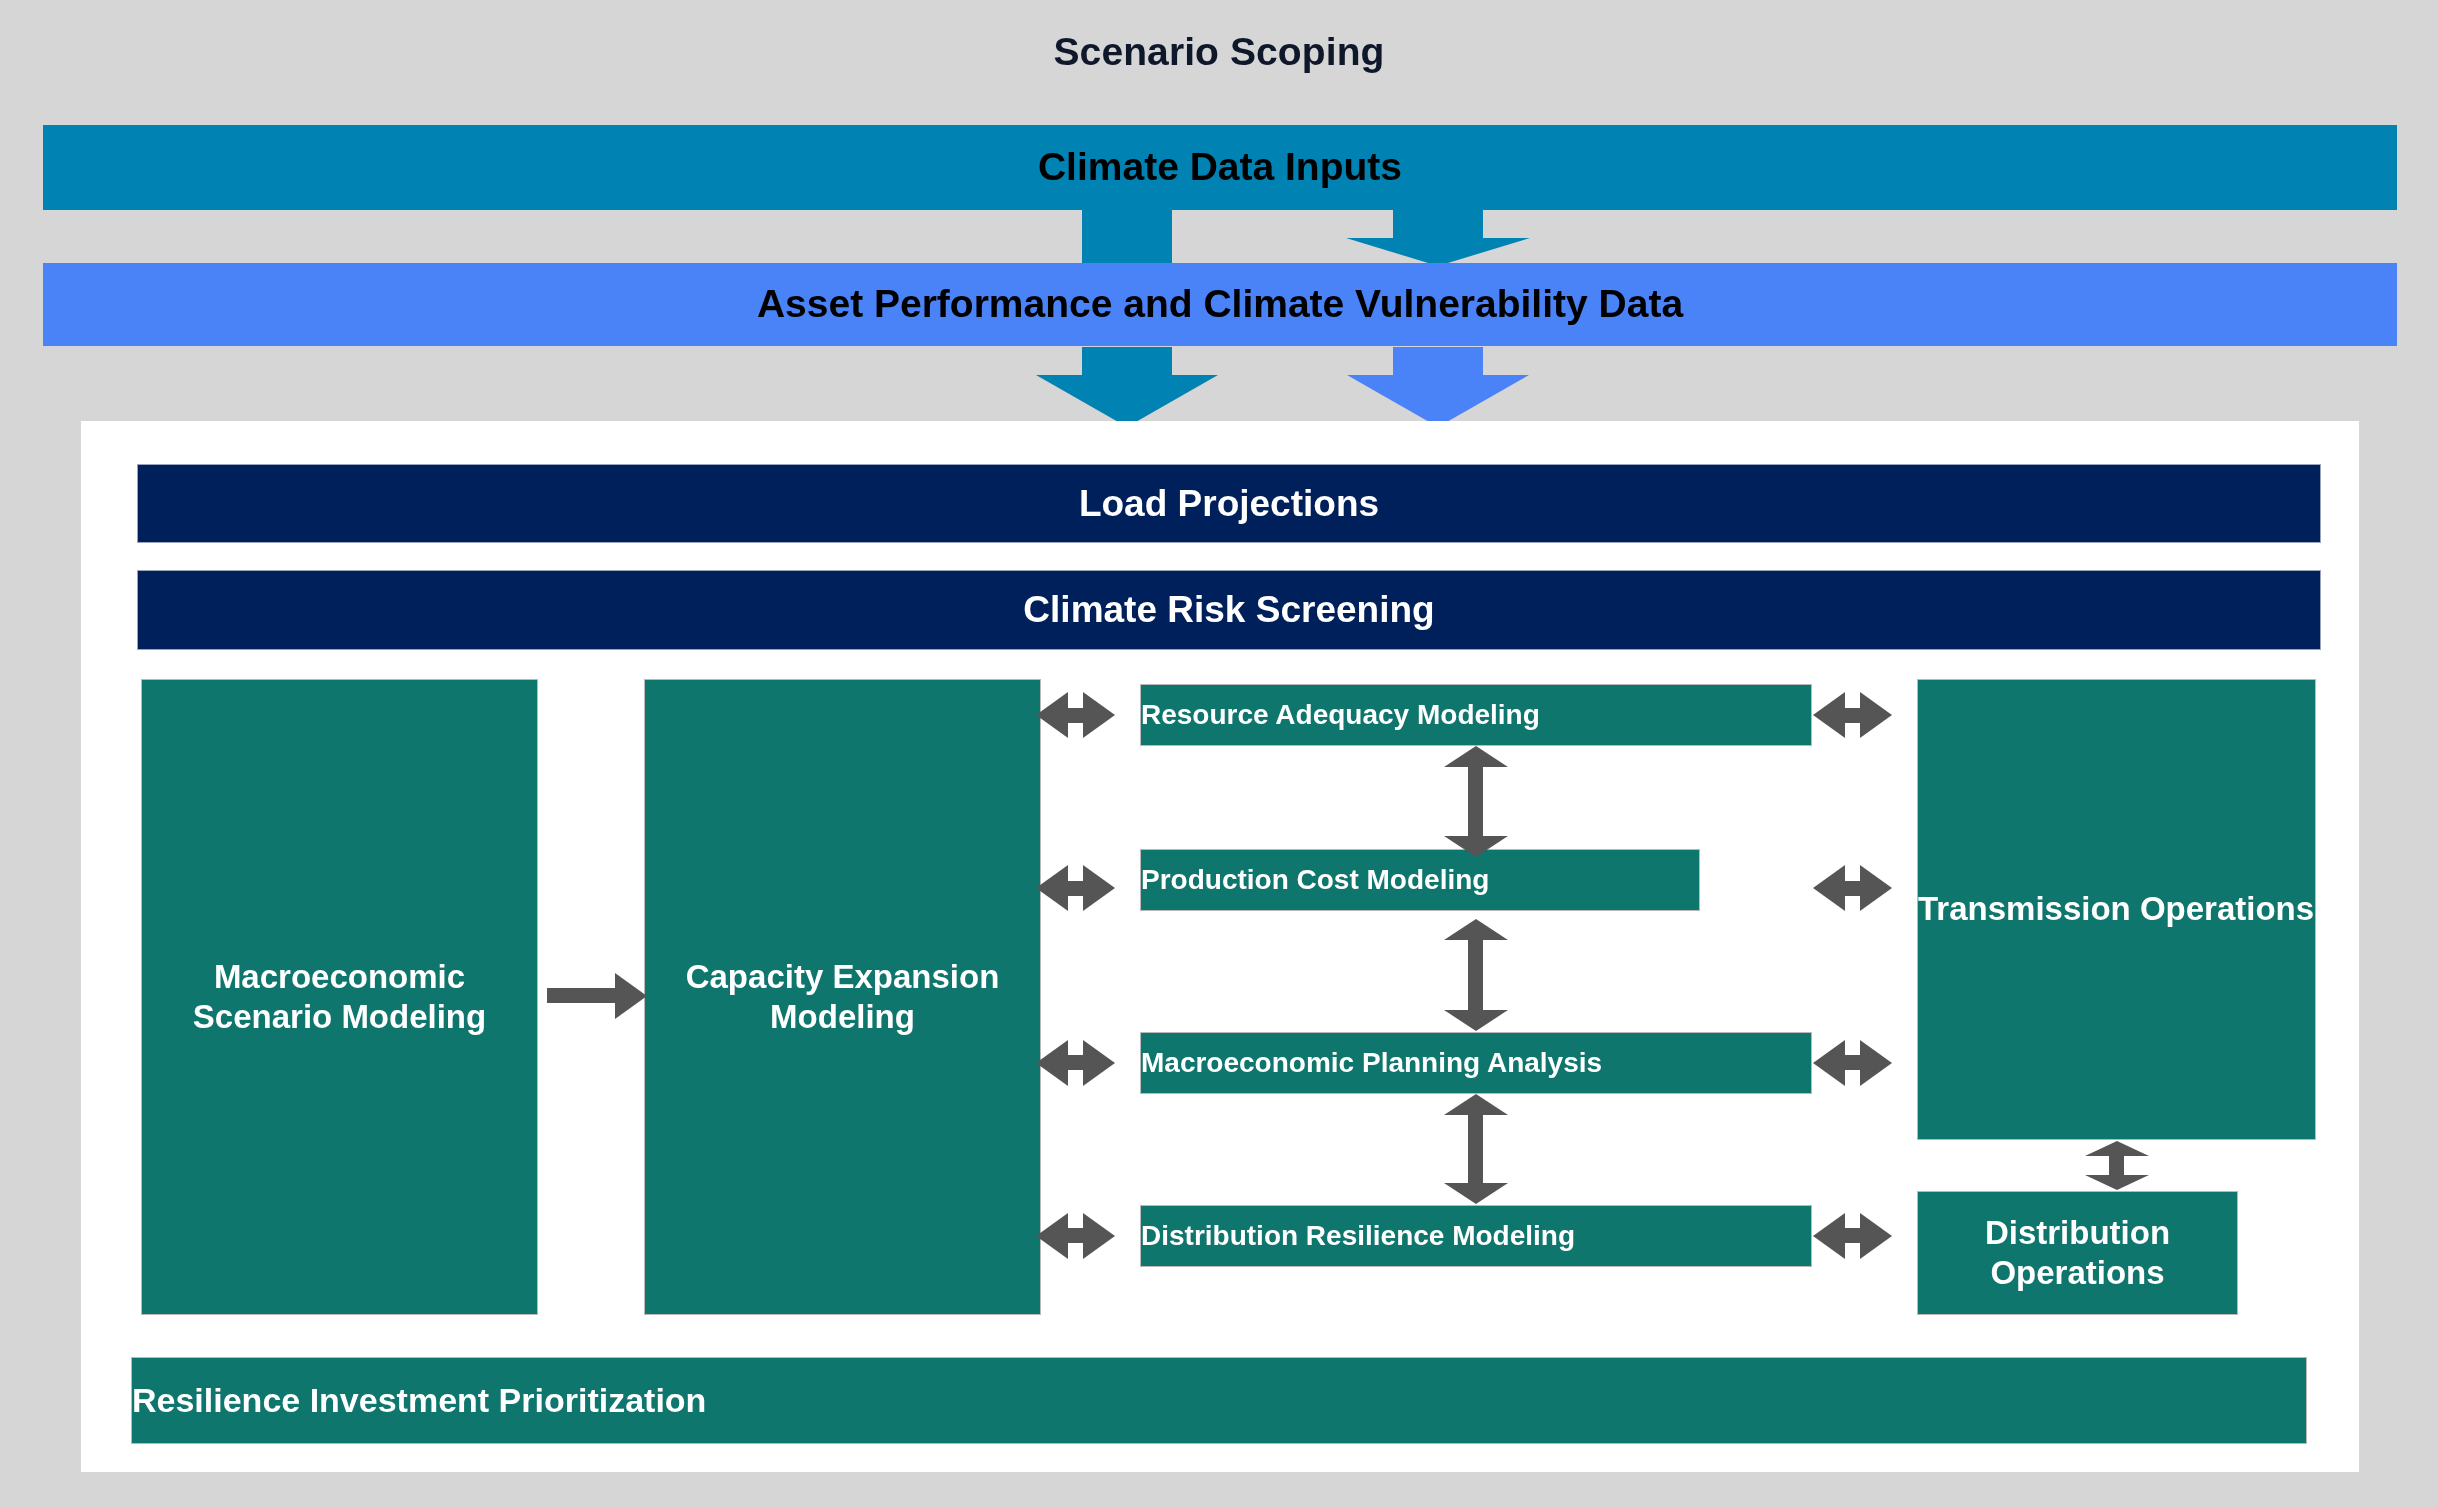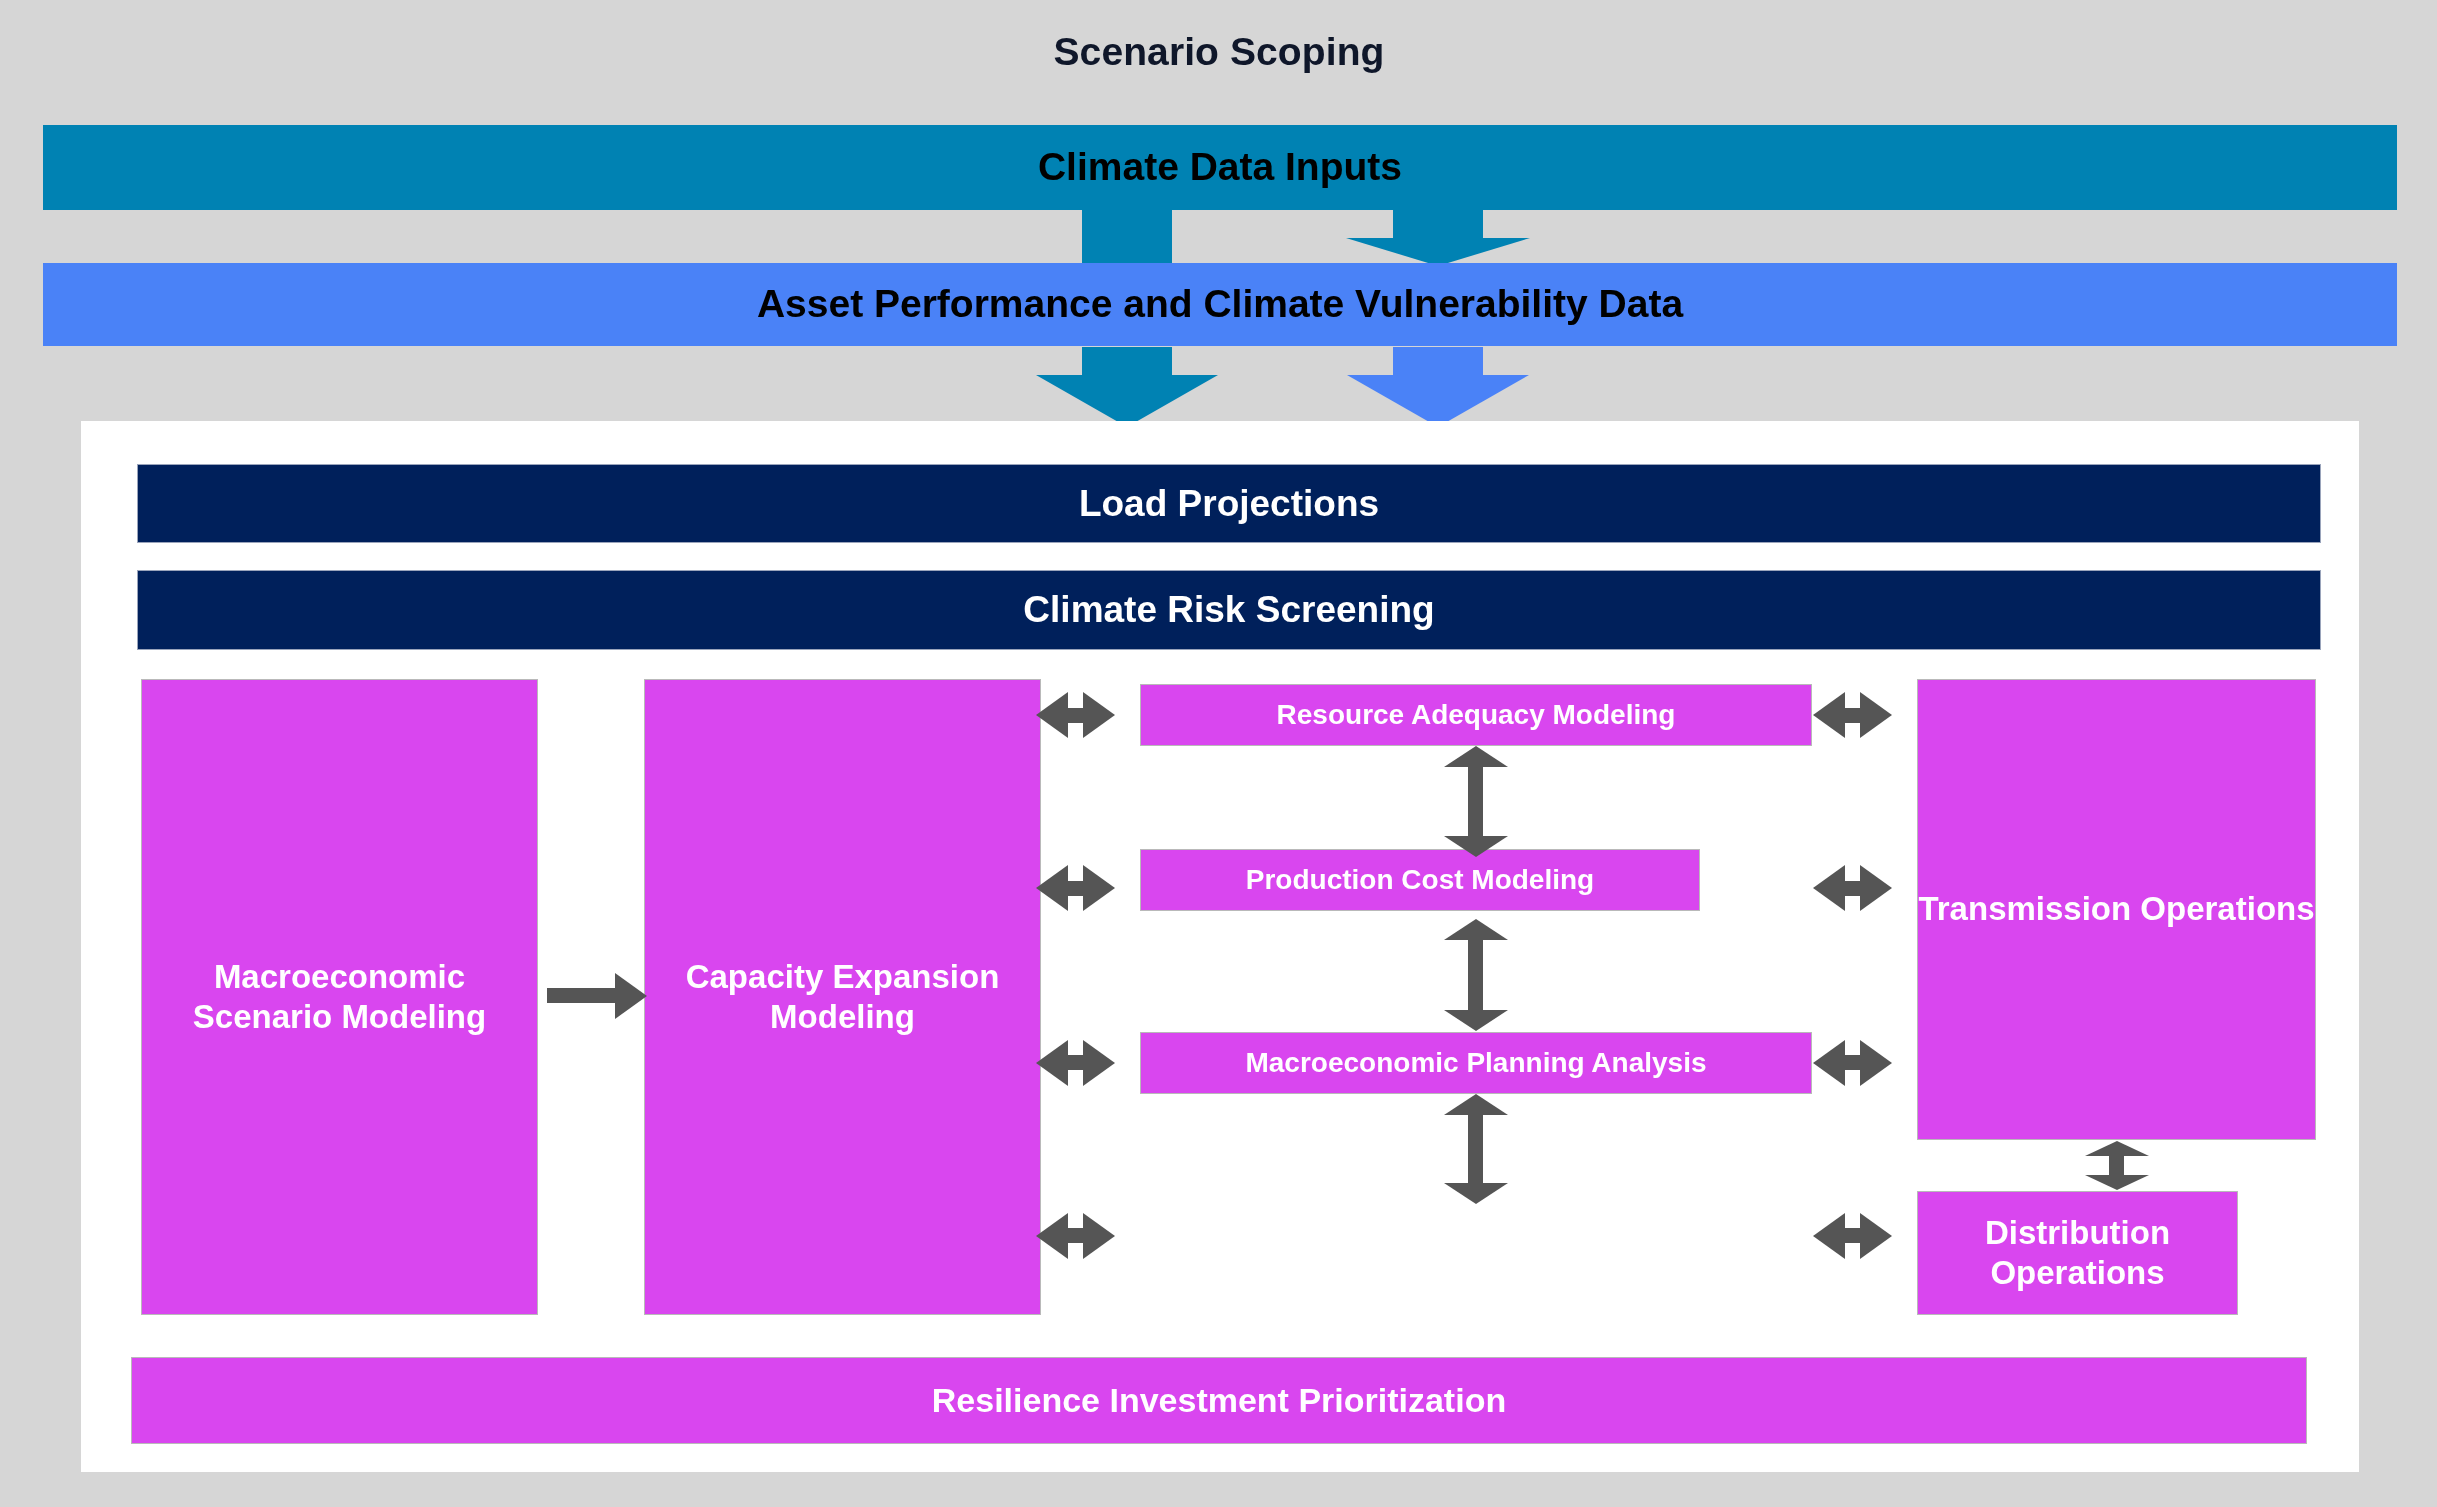--- a/index.html
+++ b/index.html
@@ -49,22 +49,22 @@
   
   .navybar{
     background:#00205b;color:#fff;
     display:flex;align-items:center;justify-content:center;
     font-weight:bold;font-size:37px;text-align:center;
     border:0.6px solid #9aa4bb;
   }
 
   
   .gbox{
-    background:#d946ef;color:#ffffff;
-    display:flex;align-items:center;justify-content:center;
+    background:#0f766e;color:#ffffff;
+    display:flex;align-items:center;justify-content:flex-start;
     text-align:center;font-weight:bold;line-height:1.22;
     border:0.6px solid #b9b9b9;
   }
   .gbox.big{font-size:33px;}
   .gbox.mid{font-size:28px;}
   .gbox.bottom{font-size:34px;}
 
   
   .dk{background:#555555;}
   .dk-tri{width:0;height:0;border-style:solid;border-color:transparent;}
@@ -125,20 +125,23 @@
   </div>
 
   <div class="abs gbox mid" style="left:1140px;top:849px;width:560px;height:62px;">
     <span>Production Cost Modeling</span>
   </div>
 
   <div class="abs gbox mid" style="left:1140px;top:1032px;width:672px;height:62px;">
     <span>Macroeconomic Planning Analysis</span>
   </div>
 
+  <div class="abs gbox mid" style="left:1140px;top:1205px;width:672px;height:62px;">
+    <span>Distribution Resilience Modeling</span>
+  </div>
 
   <div class="abs gbox big" style="left:1917px;top:679px;width:399px;height:461px;">
     <span>Transmission Operations</span>
   </div>
 
   <div class="abs gbox big" style="left:1917px;top:1191px;width:321px;height:124px;">
     <span>Distribution Operations</span>
   </div>
 
   <div class="abs dk" style="left:1468px;top:761px;width:15px;height:81px;"></div>

